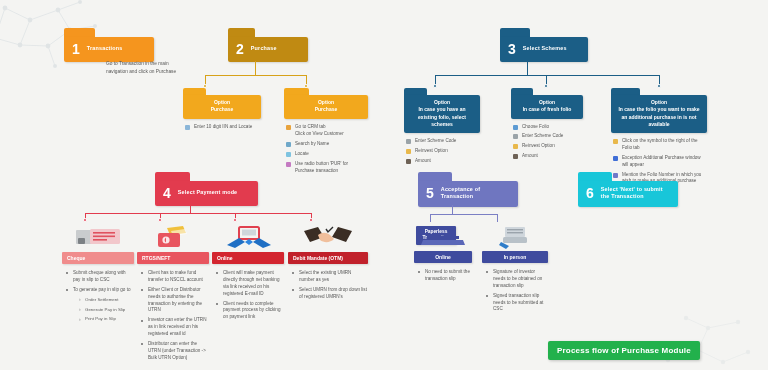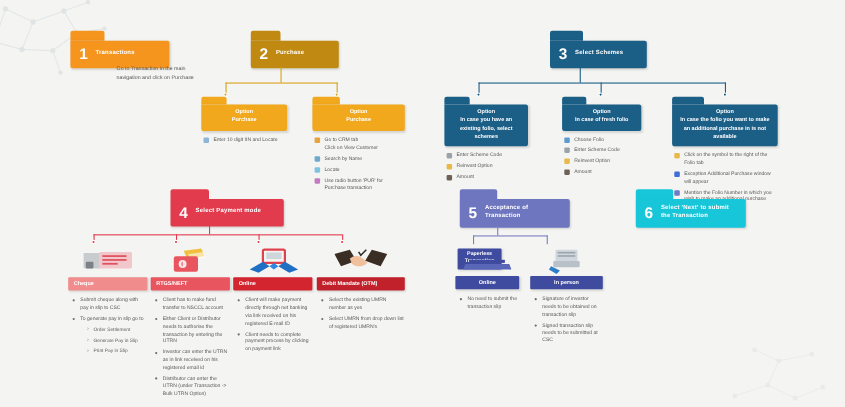--- a/index.html
+++ b/index.html
@@ -422,14 +422,15 @@
   </div>
 
   <div class="step" style="left:578px;top:172px;width:100px;">
     <div class="tab" style="background:#18C6D9;"></div>
     <div class="bar" style="background:#18C6D9;">
       <span class="num">6</span>
       <span class="lbl">Select 'Next' to submit the Transaction</span>
     </div>
   </div>
 
+  <div class="title-banner">Process flow of Purchase Module</div>
 
 </div>
 
 </body></html>

